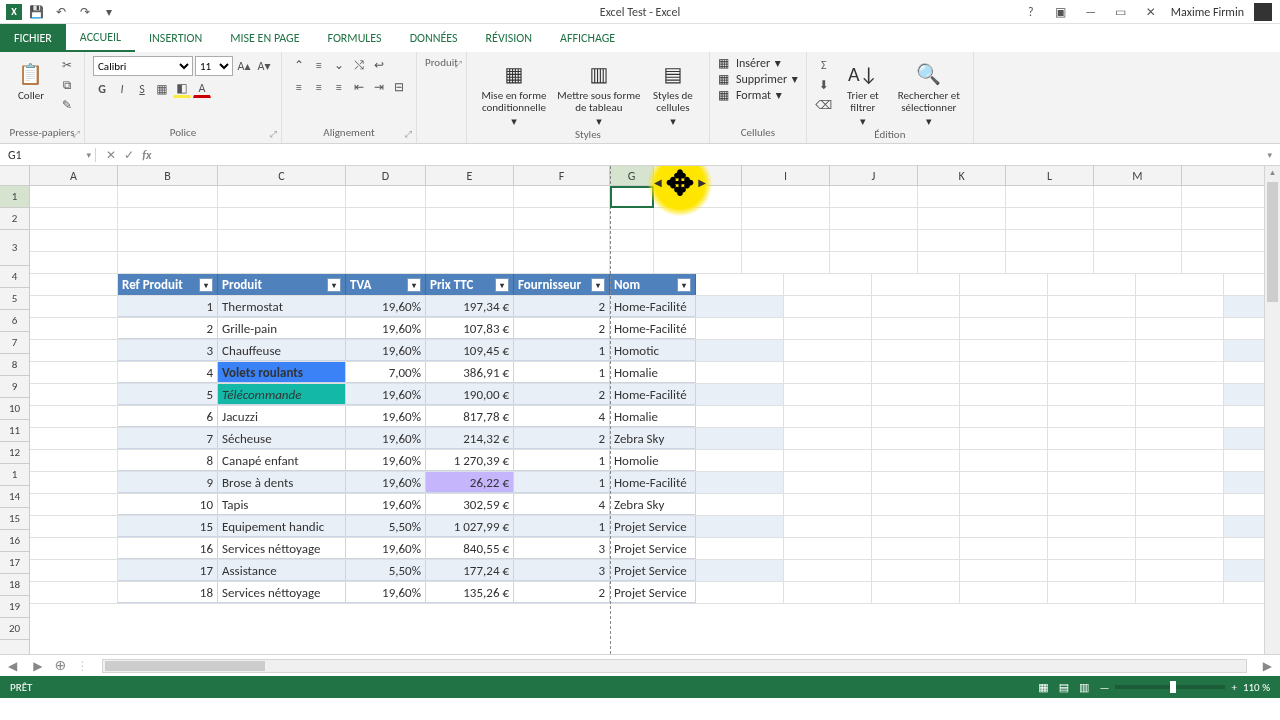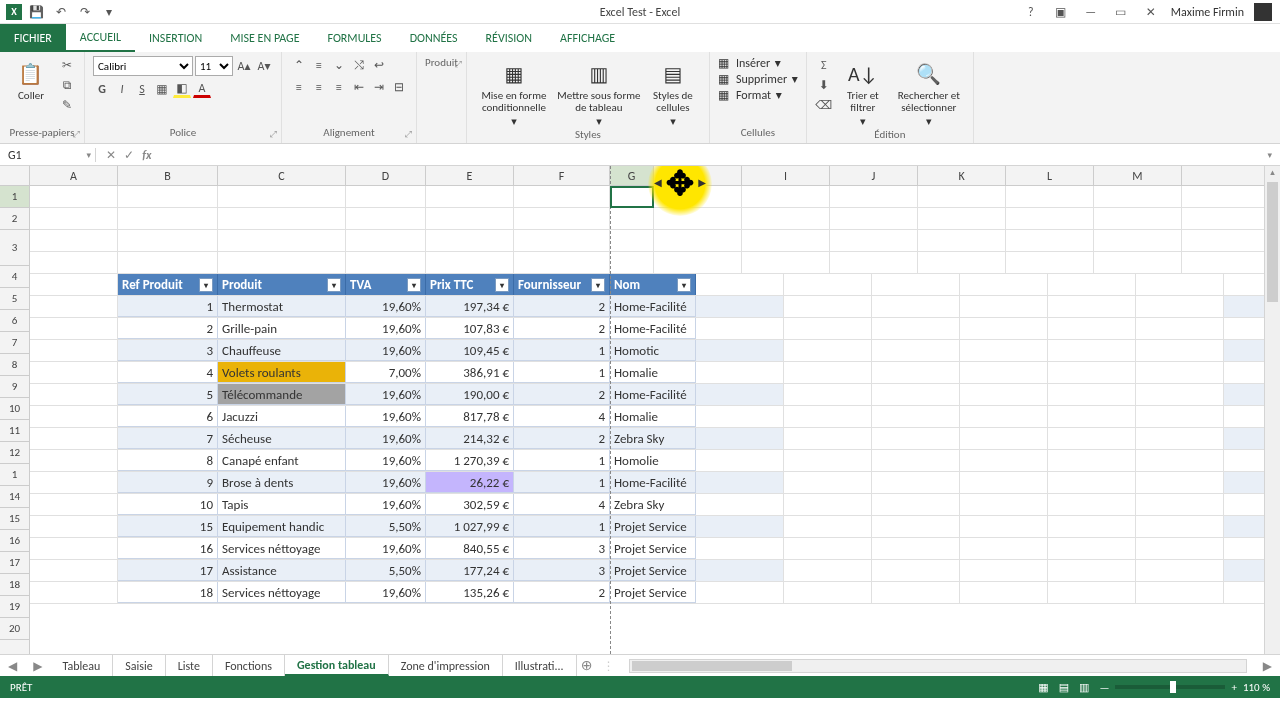--- a/index.html
+++ b/index.html
@@ -399,36 +399,36 @@
         <div class="cell" style="width: 88px;"></div>
         <div class="cell" style="width: 88px; background: rgb(255, 255, 255);"></div>
         <div class="cell" style="width: 88px; background: rgb(255, 255, 255);"></div>
         <div class="cell" style="width: 88px; background: rgb(255, 255, 255);"></div>
         <div class="cell" style="width: 88px; background: rgb(255, 255, 255);"></div>
         <div class="cell" style="width: 88px; background: rgb(255, 255, 255);"></div>
       </div>
       <div class="crow">
         <div class="cell" style="width: 88px; background: rgb(255, 255, 255);"></div>
         <div class="cell r" style="width: 100px; background: rgb(255, 255, 255); border-right: 1px solid rgb(201, 212, 230); border-bottom: 1px solid rgb(201, 212, 230);">4</div>
-        <div class="cell" style="width: 128px; background: #eab308; border-right: 1px solid rgb(201, 212, 230); border-bottom: 1px solid rgb(201, 212, 230);">Volets roulants</div>
+        <div class="cell" style="width: 128px; background: #3b82f6; border-right: 1px solid rgb(201, 212, 230); border-bottom: 1px solid rgb(201, 212, 230); font-weight: bold;">Volets roulants</div>
         <div class="cell r" style="width: 80px; background: rgb(255, 255, 255); border-right: 1px solid rgb(201, 212, 230); border-bottom: 1px solid rgb(201, 212, 230);">7,00%</div>
         <div class="cell r" style="width: 88px; background: rgb(255, 255, 255); border-right: 1px solid rgb(201, 212, 230); border-bottom: 1px solid rgb(201, 212, 230);">386,91 €</div>
         <div class="cell r" style="width: 96px; background: rgb(255, 255, 255); border-right: 1px solid rgb(201, 212, 230); border-bottom: 1px solid rgb(201, 212, 230);">1</div>
         <div class="cell" style="width: 86px; overflow: visible; background: rgb(255, 255, 255); border-right: 1px solid rgb(201, 212, 230); border-bottom: 1px solid rgb(201, 212, 230);">Homalie</div>
         <div class="cell" style="width: 88px;"></div>
         <div class="cell" style="width: 88px; background: rgb(255, 255, 255);"></div>
         <div class="cell" style="width: 88px; background: rgb(255, 255, 255);"></div>
         <div class="cell" style="width: 88px; background: rgb(255, 255, 255);"></div>
         <div class="cell" style="width: 88px; background: rgb(255, 255, 255);"></div>
         <div class="cell" style="width: 88px; background: rgb(255, 255, 255);"></div>
       </div>
       <div class="crow striped">
         <div class="cell" style="width: 88px; background: rgb(255, 255, 255);"></div>
         <div class="cell r" style="width: 100px; background: rgb(233, 239, 247); border-right: 1px solid rgb(201, 212, 230); border-bottom: 1px solid rgb(201, 212, 230);">5</div>
-        <div class="cell" style="width: 128px; background: #a3a3a3; border-right: 1px solid rgb(201, 212, 230); border-bottom: 1px solid rgb(201, 212, 230);">Télécommande</div>
+        <div class="cell" style="width: 128px; background: #14b8a6; border-right: 1px solid rgb(201, 212, 230); border-bottom: 1px solid rgb(201, 212, 230); font-style: italic;">Télécommande</div>
         <div class="cell r" style="width: 80px; background: rgb(233, 239, 247); border-right: 1px solid rgb(201, 212, 230); border-bottom: 1px solid rgb(201, 212, 230);">19,60%</div>
         <div class="cell r" style="width: 88px; background: rgb(233, 239, 247); border-right: 1px solid rgb(201, 212, 230); border-bottom: 1px solid rgb(201, 212, 230);">190,00 €</div>
         <div class="cell r" style="width: 96px; background: rgb(233, 239, 247); border-right: 1px solid rgb(201, 212, 230); border-bottom: 1px solid rgb(201, 212, 230);">2</div>
         <div class="cell" style="width: 86px; overflow: visible; background: rgb(233, 239, 247); border-right: 1px solid rgb(201, 212, 230); border-bottom: 1px solid rgb(201, 212, 230);">Home-Facilité</div>
         <div class="cell" style="width: 88px;"></div>
         <div class="cell" style="width: 88px; background: rgb(255, 255, 255);"></div>
         <div class="cell" style="width: 88px; background: rgb(255, 255, 255);"></div>
         <div class="cell" style="width: 88px; background: rgb(255, 255, 255);"></div>
         <div class="cell" style="width: 88px; background: rgb(255, 255, 255);"></div>
         <div class="cell" style="width: 88px; background: rgb(255, 255, 255);"></div>
@@ -579,29 +579,20 @@
   <div class="drag-line" style="left:610px; top:0; bottom:0;"></div>
 
   <div class="cursor-highlight arrow-lr" style="left:648px; top:-14px;">
     <span class="cross">✥</span>
   </div>
 </div>
 
 <div class="sheettabs">
   <div class="nav">◀</div>
   <div class="nav">▶</div>
-  <div id="sheets" style="display:flex;height:100%">
-      <div class="st">Tableau</div>
-      <div class="st">Saisie</div>
-      <div class="st">Liste</div>
-      <div class="st">Fonctions</div>
-      <div class="st active">Gestion tableau</div>
-      <div class="st">Zone d'impression</div>
-      <div class="st">Illustrati...</div>
-    </div>
   <div class="add">⊕</div>
   <div style="color:#ccc;padding:0 6px">⋮</div>
   <div class="hscroll">
       <div class="thumb"></div>
     </div>
   <div class="nav">▶</div>
 </div>
 
 <div class="status">
   <span>PRÊT</span>

